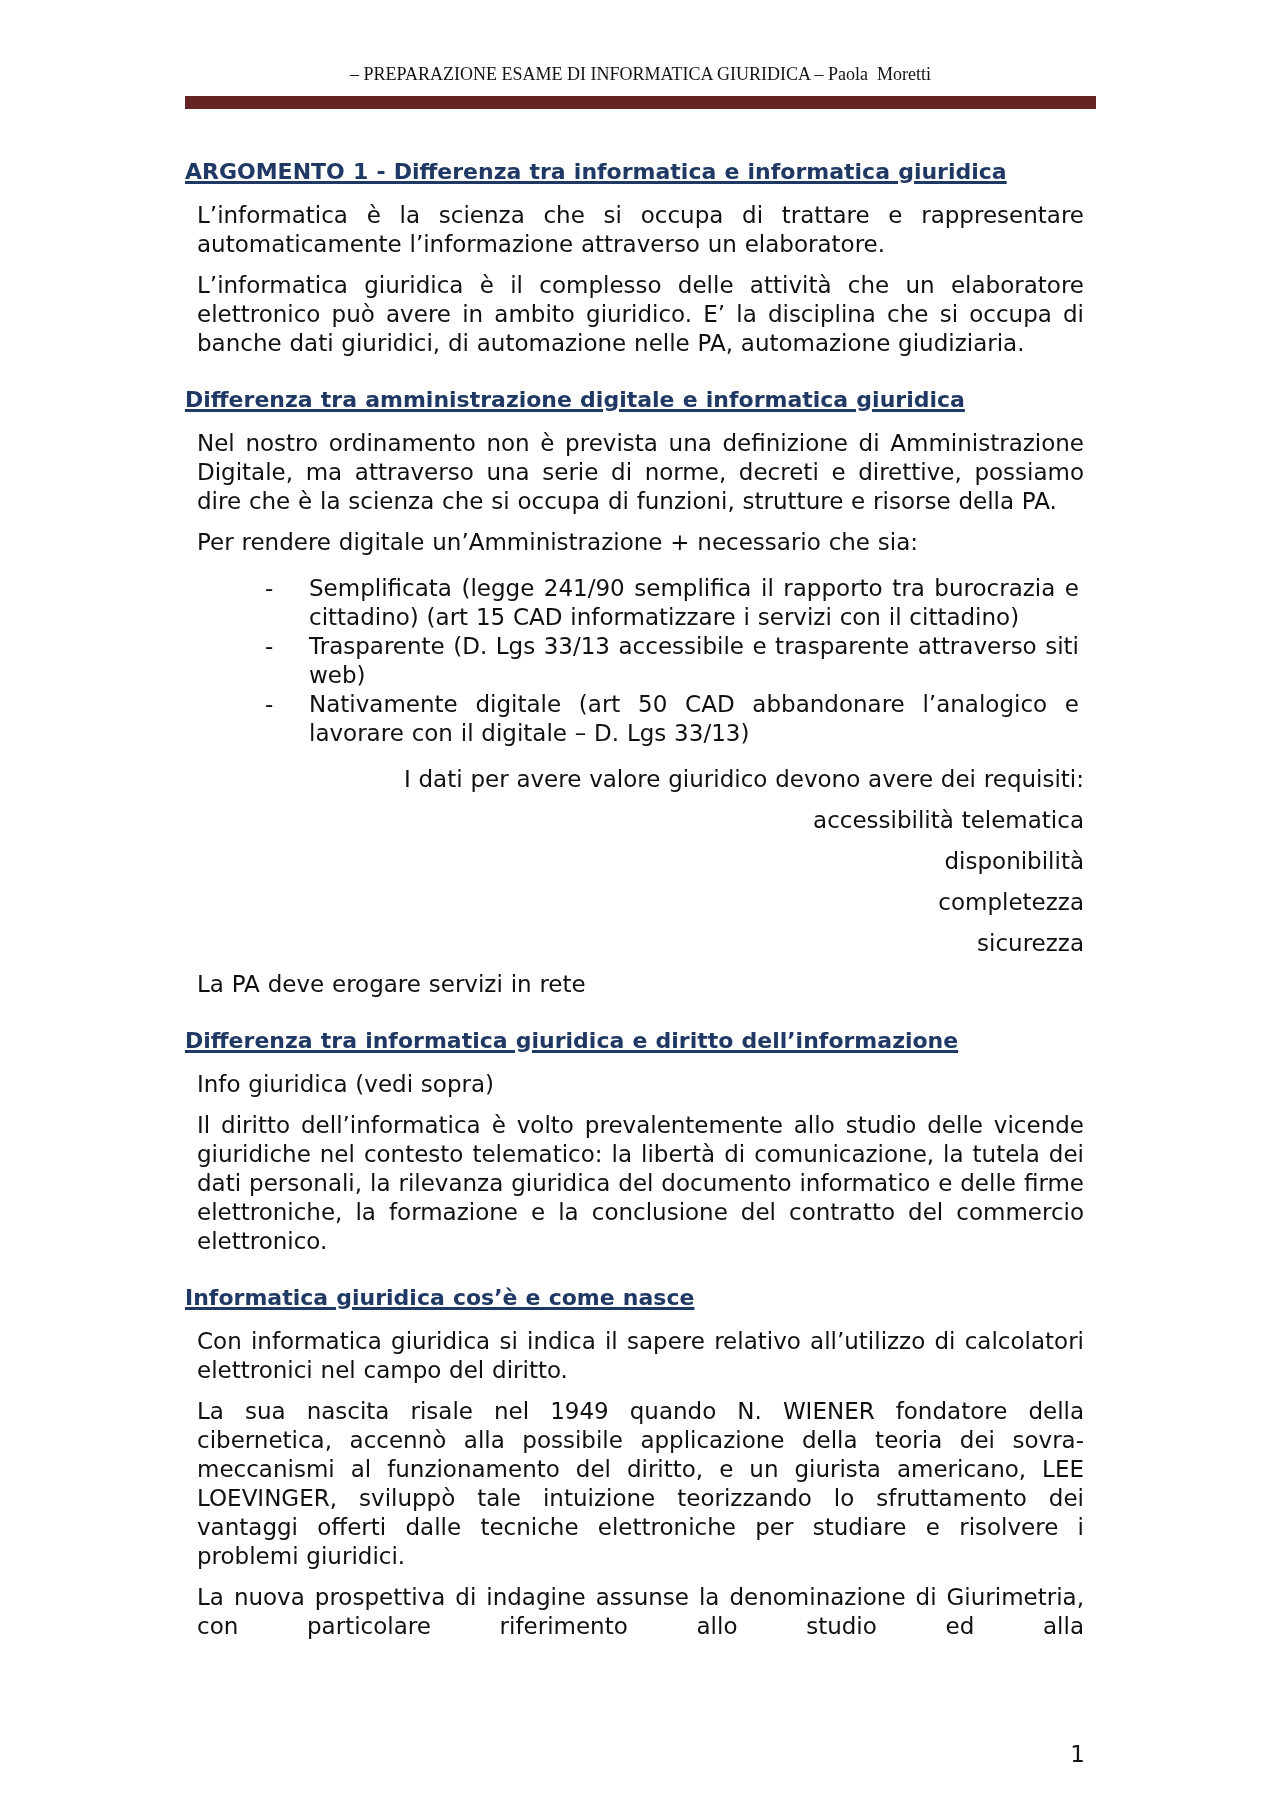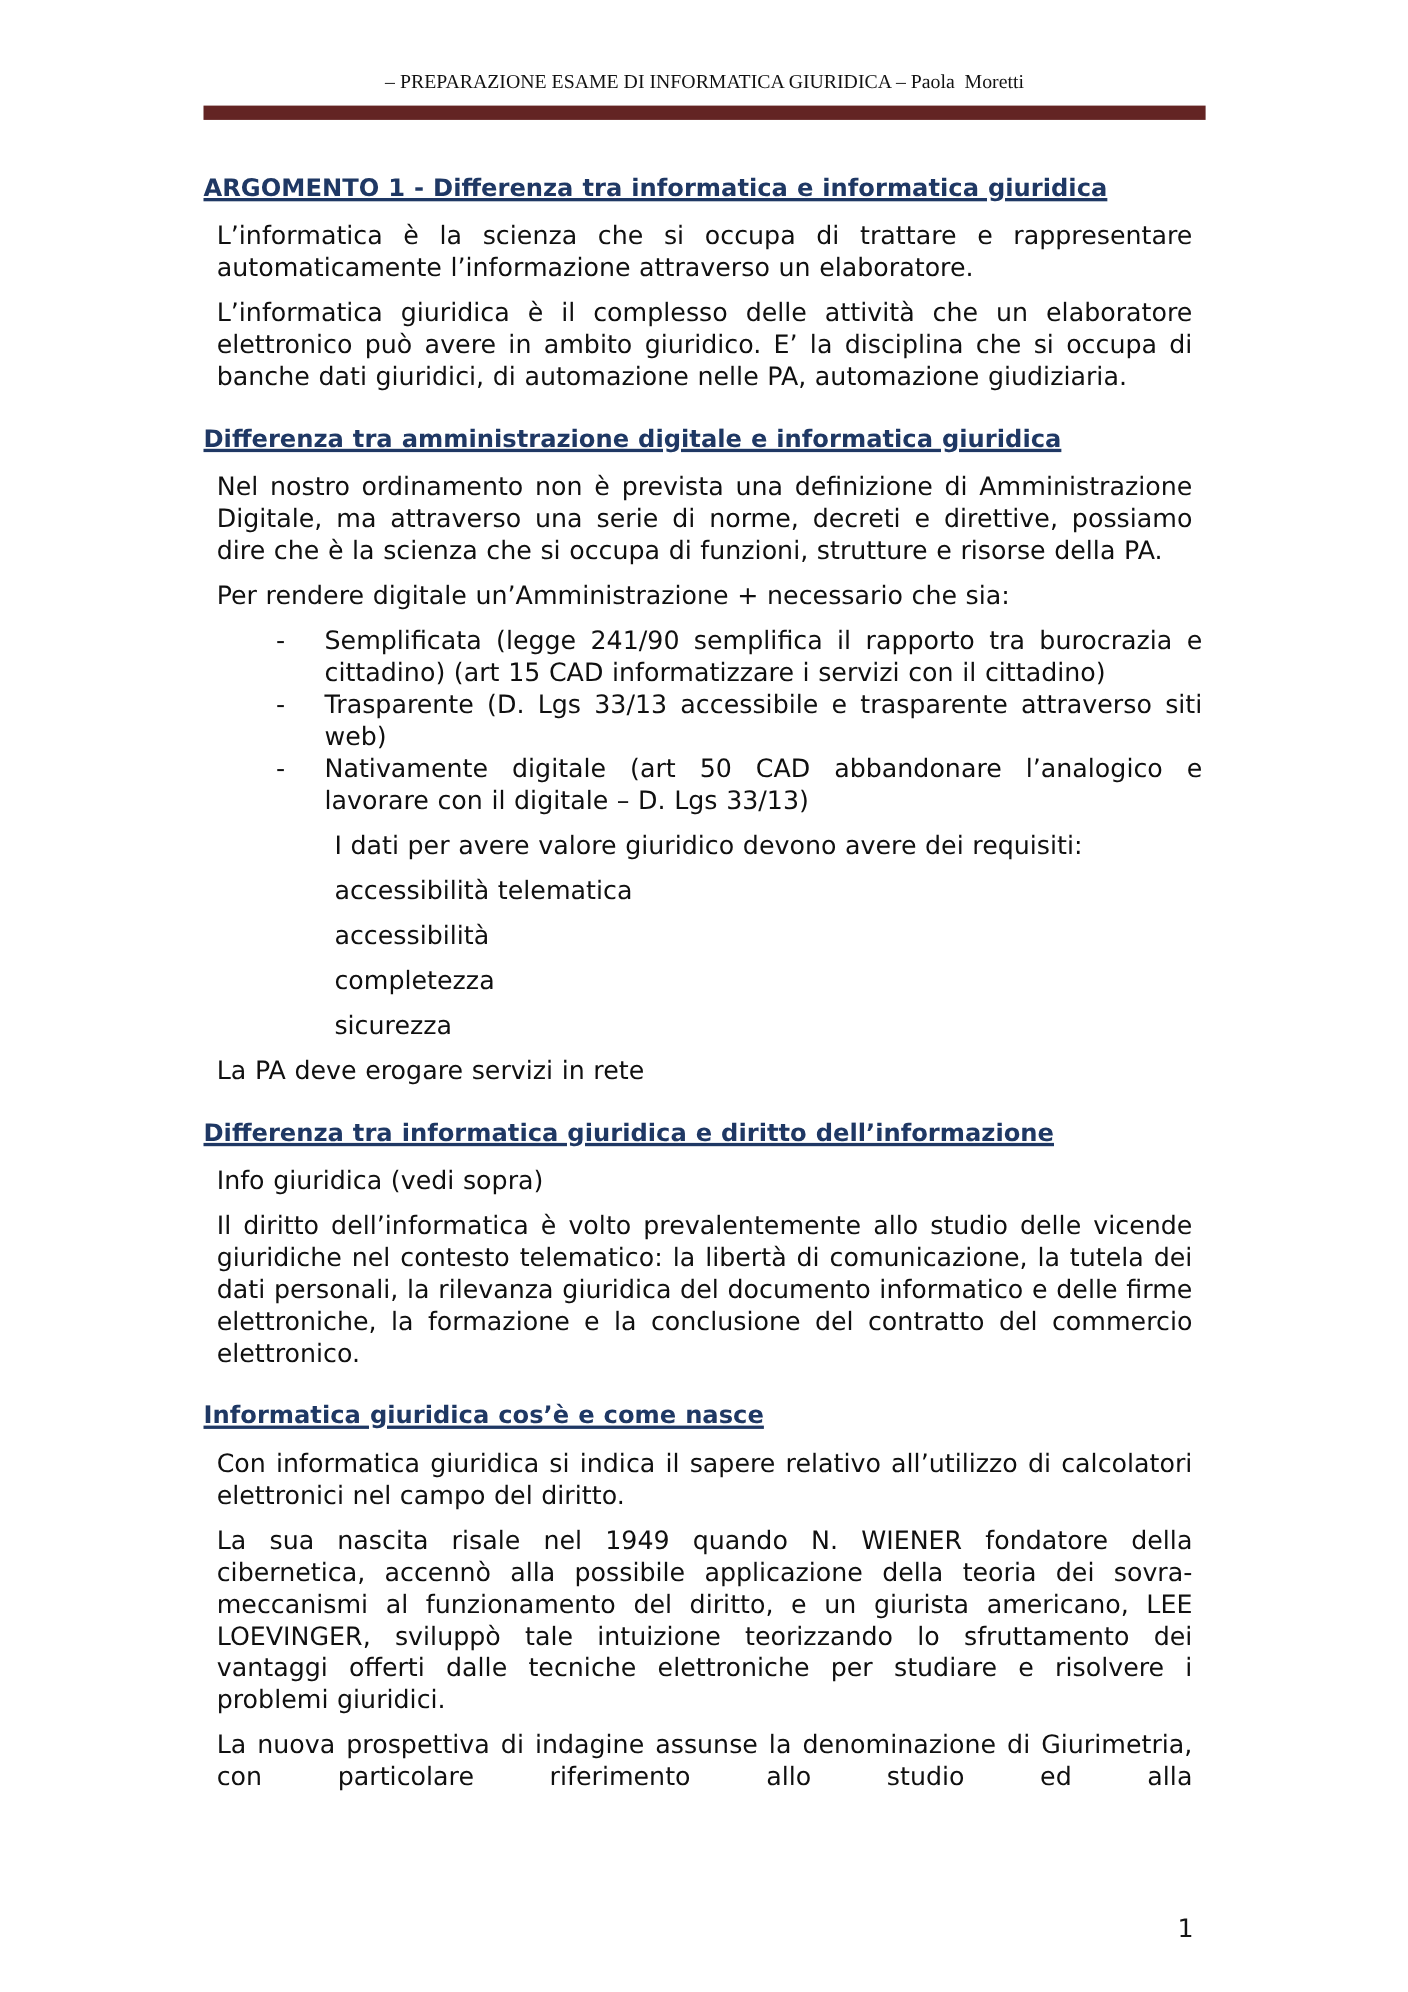--- a/index.html
+++ b/index.html
@@ -25,24 +25,24 @@
     word-spacing:0.5px;
   }
   .section-heading {
     color:var(--heading, #1f3864);
     font-size:22px; line-height:35px; font-weight:bold;
     text-decoration:underline; text-decoration-thickness:2.5px;
     margin:24px 0 3px 0; text-align:justify;
   }
   .section-heading.first { margin-top:14px; }
   .content p { margin:12px; }
-  .dash-list { list-style:none; margin:3px; padding:0; }
+  .dash-list { list-style:none; margin:17px; padding:0; }
   .dash-list li { position:relative; padding-left:107px; }
   .dash-list li::before { content:"-"; position:absolute; left:63px; top:0; }
-  .indented { padding-left:107px; text-align:left; }
+  .indented { padding-left:107px; text-align:right; }
   .flush { text-align:left; }
   .force-justify { text-align-last:justify; }
   .page-number {
     position:absolute; right:195px; bottom:42px;
     font-size:23px; line-height:29px; color:#151515;
   }
 </style>
 </head>
 <body>
 
@@ -61,21 +61,21 @@
     <h2 class="section-heading">Differenza tra amministrazione digitale e informatica giuridica</h2>
     <p>Nel nostro ordinamento non è prevista una definizione di Amministrazione Digitale, ma attraverso una serie di norme, decreti e direttive, possiamo dire che è la scienza che si occupa di funzioni, strutture e risorse della PA.</p>
     <p>Per rendere digitale un’Amministrazione + necessario che sia:</p>
     <ul class="dash-list">
       <li>Semplificata (legge 241/90 semplifica il rapporto tra burocrazia e cittadino) (art 15 CAD informatizzare i servizi con il cittadino)</li>
       <li>Trasparente (D. Lgs 33/13 accessibile e trasparente attraverso siti web)</li>
       <li>Nativamente digitale (art 50 CAD abbandonare l’analogico e lavorare con il digitale – D. Lgs 33/13)</li>
     </ul>
     <p class="indented">I dati per avere valore giuridico devono avere dei requisiti:</p>
     <p class="indented">accessibilità telematica</p>
-    <p class="indented">accessibilità</p>
+    <p class="indented">disponibilità</p>
     <p class="indented">completezza</p>
     <p class="indented">sicurezza</p>
     <p class="flush">La PA deve erogare servizi in rete</p>
 
     <h2 class="section-heading">Differenza tra informatica giuridica e diritto dell’informazione</h2>
     <p class="flush">Info giuridica (vedi sopra)</p>
     <p>Il diritto dell’informatica è volto prevalentemente allo studio delle vicende giuridiche nel contesto telematico: la libertà di comunicazione, la tutela dei dati personali, la rilevanza giuridica del documento informatico e delle firme elettroniche, la formazione e la conclusione del contratto del commercio elettronico.</p>
 
     <h2 class="section-heading">Informatica giuridica cos’è e come nasce</h2>
     <p>Con informatica giuridica si indica il sapere relativo all’utilizzo di calcolatori elettronici nel campo del diritto.</p>

